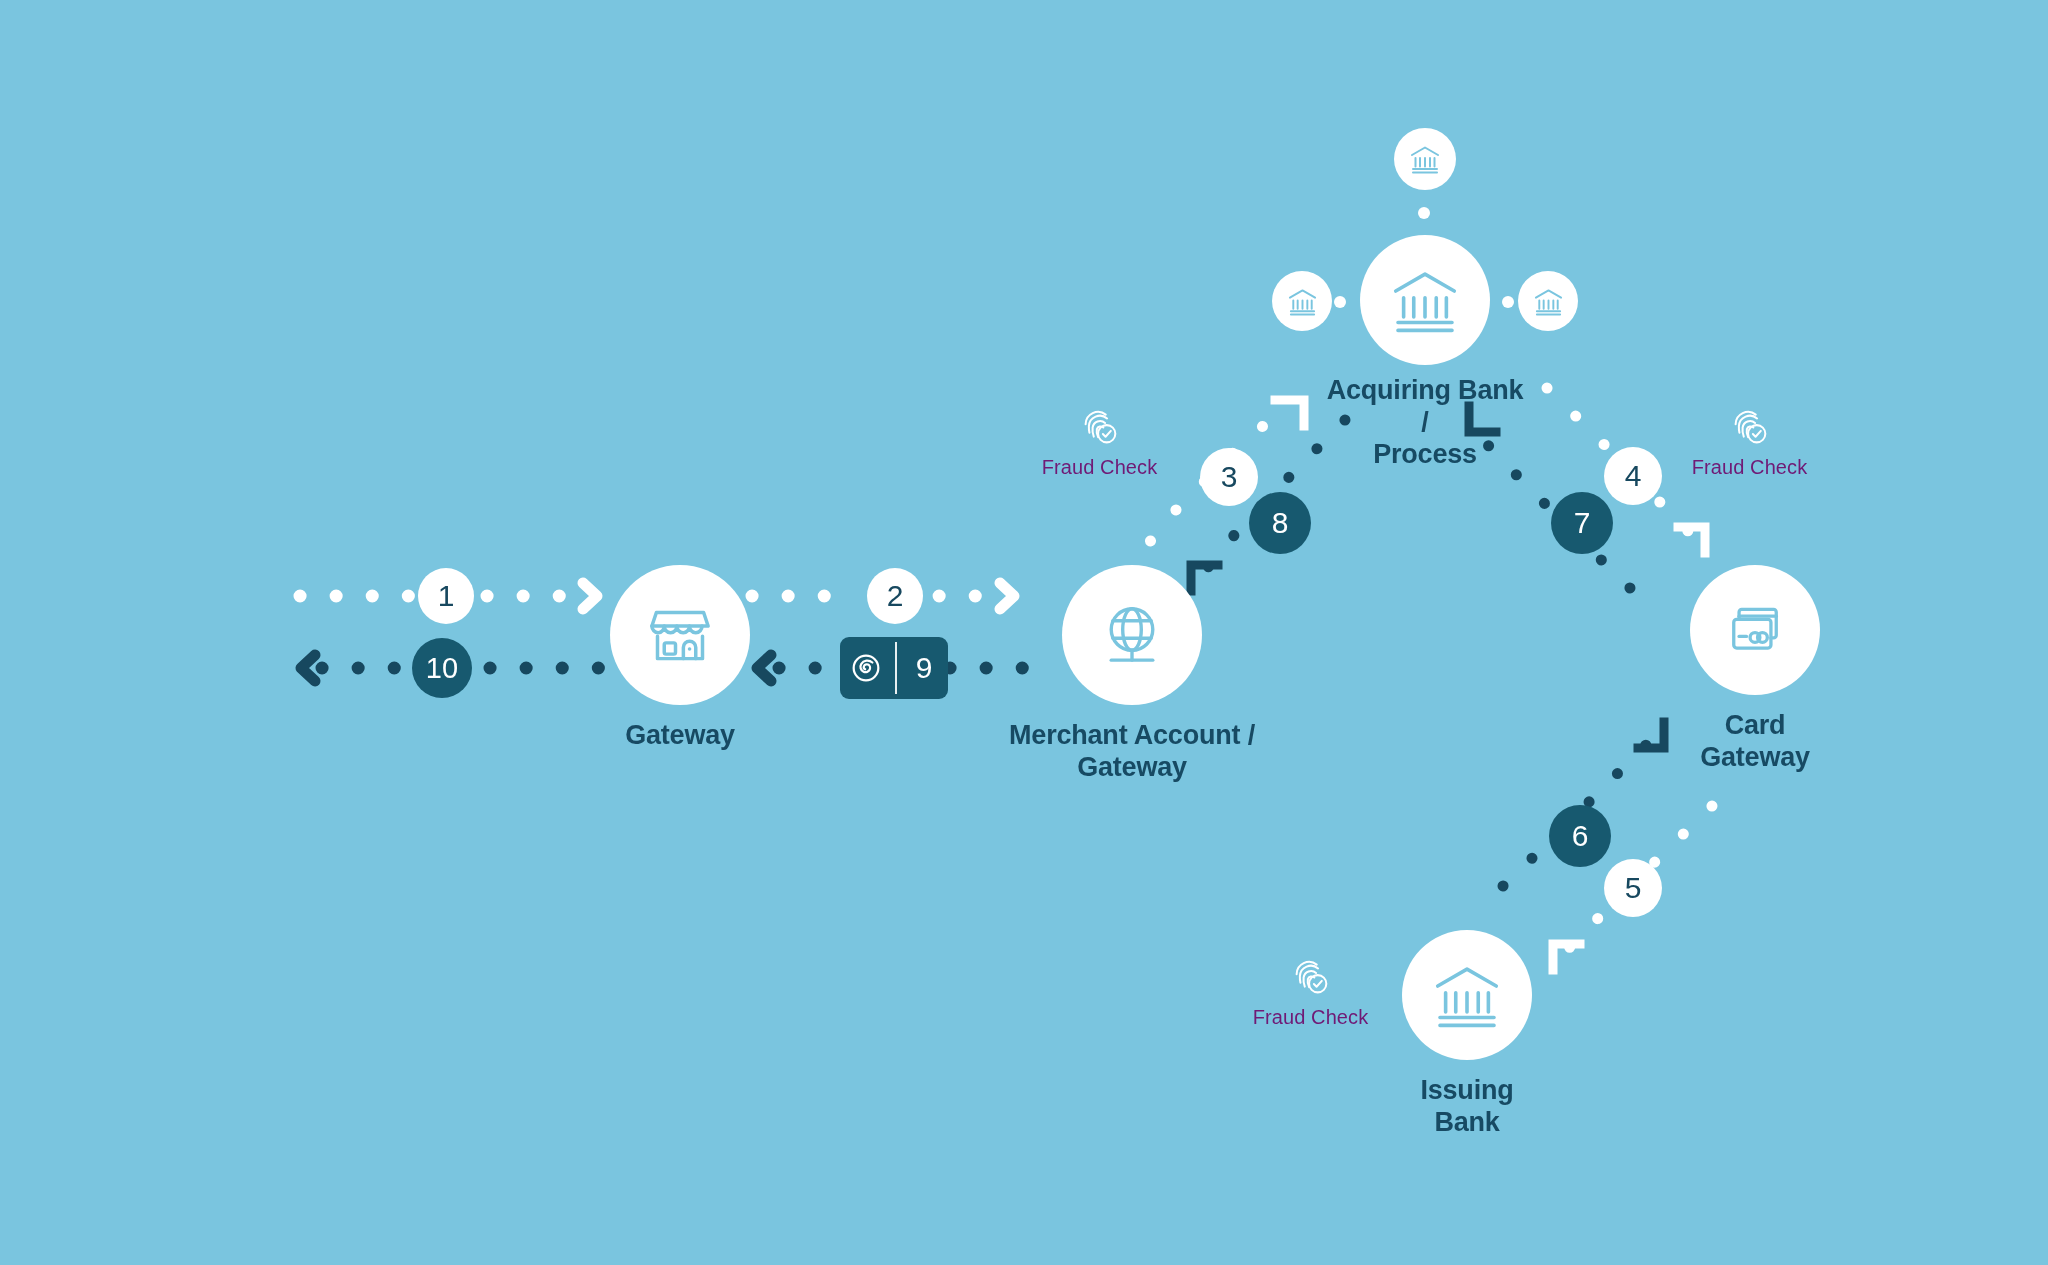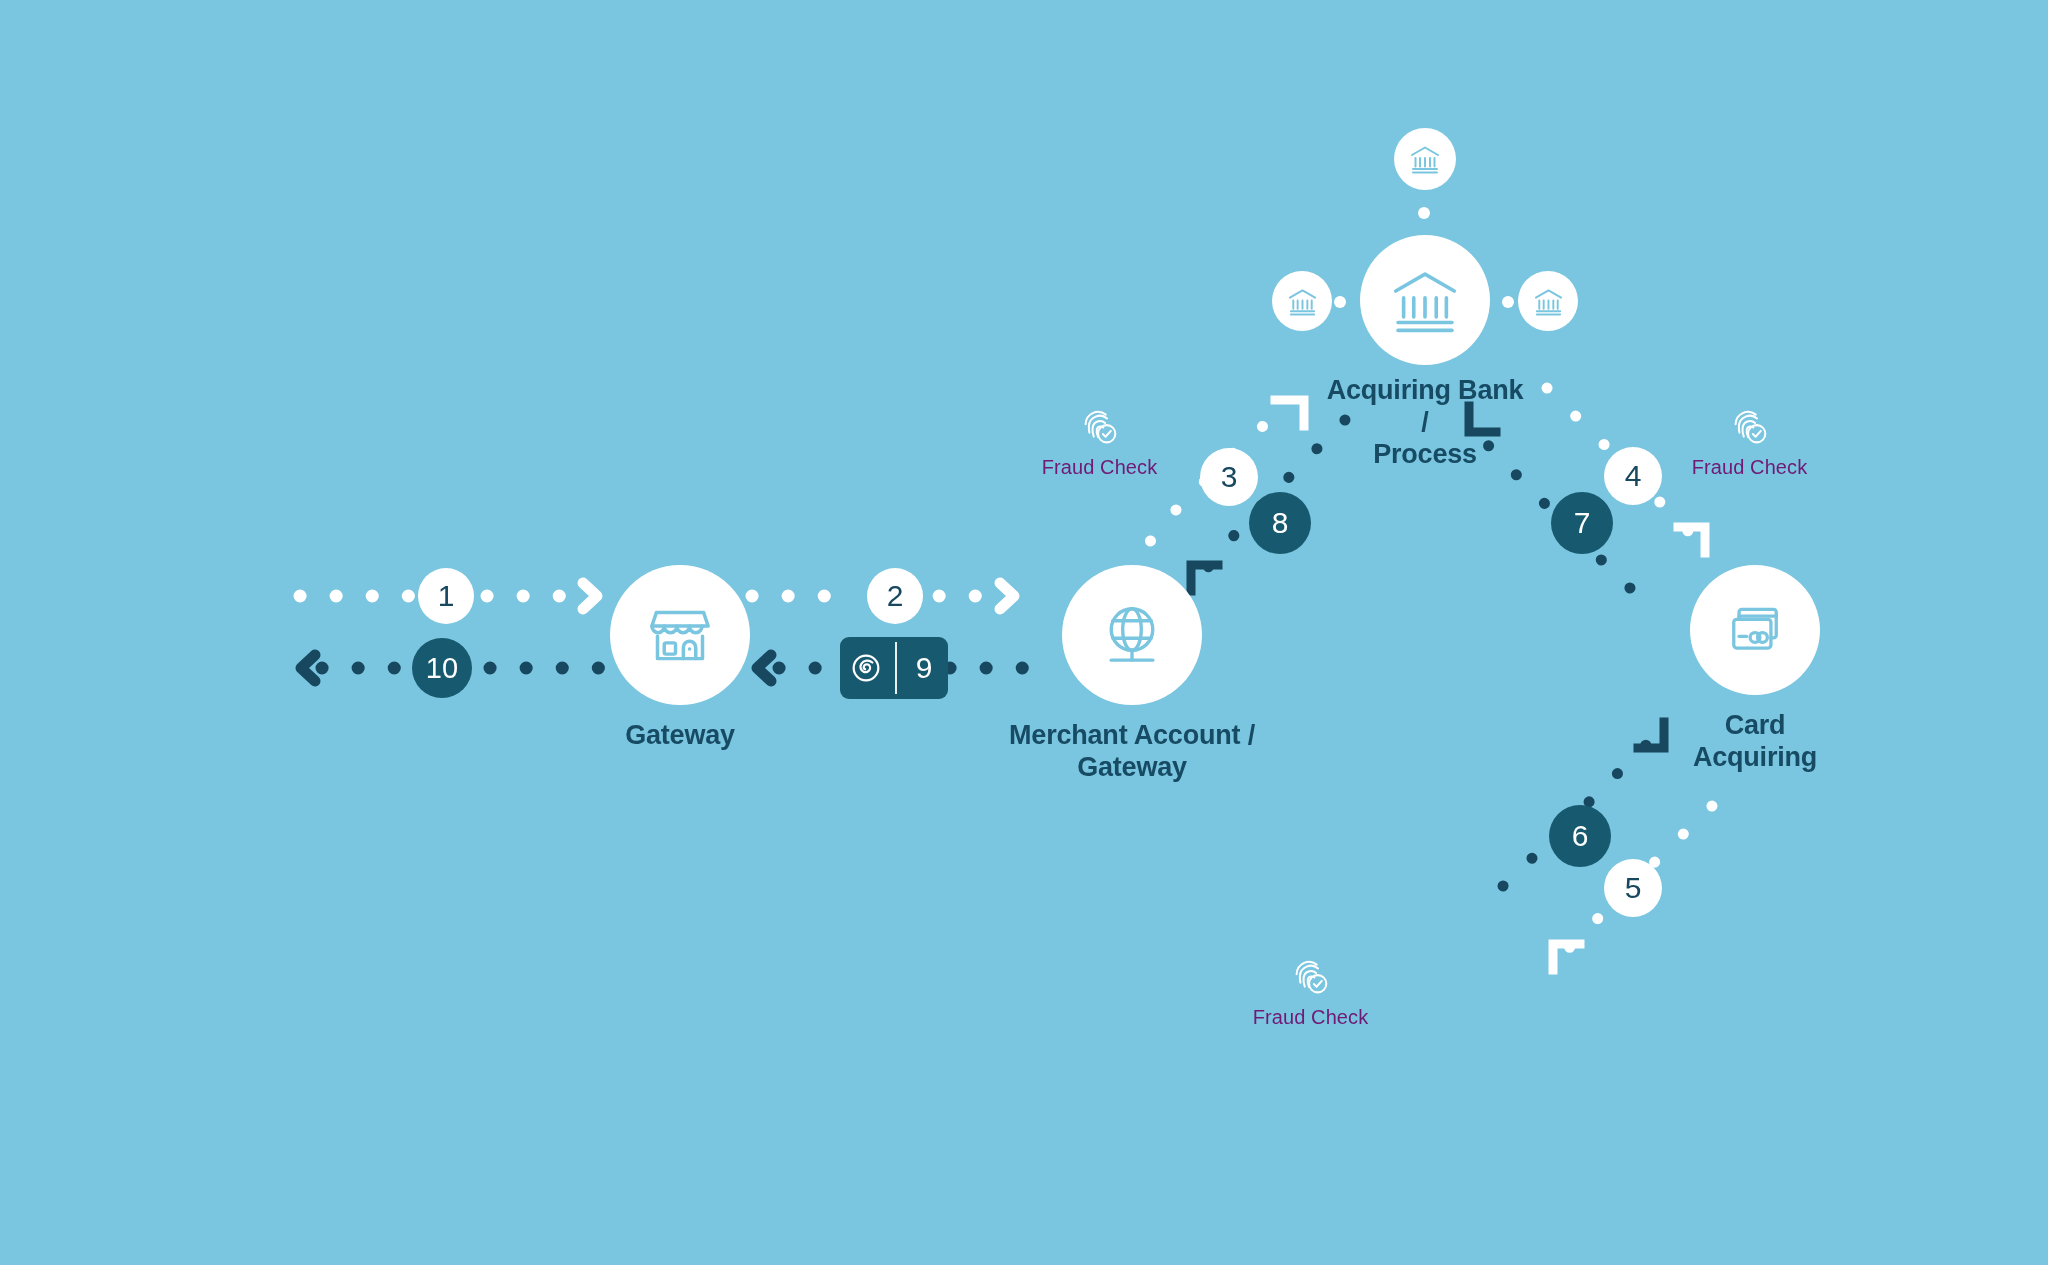--- a/index.html
+++ b/index.html
@@ -221,23 +221,36 @@
         <svg width="68" height="68" viewBox="0 0 64 64" fill="none" stroke="#7ac5df" stroke-width="3.1" stroke-linecap="round" stroke-linejoin="round">
           <path d="M17 22V15a2.5 2.5 0 0 1 2.5-2.5h30A2.5 2.5 0 0 1 52 15v22a2.5 2.5 0 0 1-2.5 2.5H47"></path>
           <path d="M17 19h35"></path>
           <rect x="12" y="22" width="35" height="27" rx="2.8"></rect>
           <path d="M17 38h7"></path>
           <circle cx="32" cy="39" r="4.6"></circle>
           <circle cx="39" cy="39" r="4.6"></circle>
         </svg>
       </span>
     </div>
-    <div class="caption" style="top:145px;font-size:27px;">Card Acquiring</div>
-  </div>
-
+    <div class="caption" style="top:145px;font-size:27px;">Card Gateway</div>
+  </div>
+
+  <div class="node" style="left:1402px;top:930px;width:130px;height:130px;">
+    <div class="disc" style="left:0;top:0;width:130px;height:130px;">
+      <span>
+        <svg width="72" height="72" viewBox="0 0 64 64" fill="none" stroke="#7ac5df" stroke-width="3.2" stroke-linecap="round" stroke-linejoin="round">
+          <path d="M6 24L32 9l26 15"></path>
+          <path d="M13 30v17M22 30v17M32 30v17M42 30v17M51 30v17"></path>
+          <path d="M8 52h48M8 59h48"></path>
+        </svg>
+      </span>
+    </div>
+    <div class="caption" style="top:145px;font-size:27px;width:240px;">Issuing
+Bank</div>
+  </div>
 
   <div class="fraud" style="left:1032px;top:405px;width:135px;">
     <div class="fc-ico">
       <svg width="46" height="46" viewBox="0 0 48 48" fill="none" stroke="#ffffff" stroke-width="2.1" stroke-linecap="round" stroke-linejoin="round">
         <path d="M9 20a13 13 0 0 1 21-10"></path>
         <path d="M13 29a26 26 0 0 1-.6-7 11.5 11.5 0 0 1 19-8"></path>
         <path d="M17.5 33a20 20 0 0 1-1.2-9.5 7.8 7.8 0 0 1 13-4.6"></path>
         <path d="M22 33.5a13 13 0 0 1-1.3-8.4 4.2 4.2 0 0 1 6.8-1.6"></path>
         <circle cx="31" cy="30" r="9"></circle>
         <path d="M27 30.3l2.8 2.8L35.3 27"></path>

